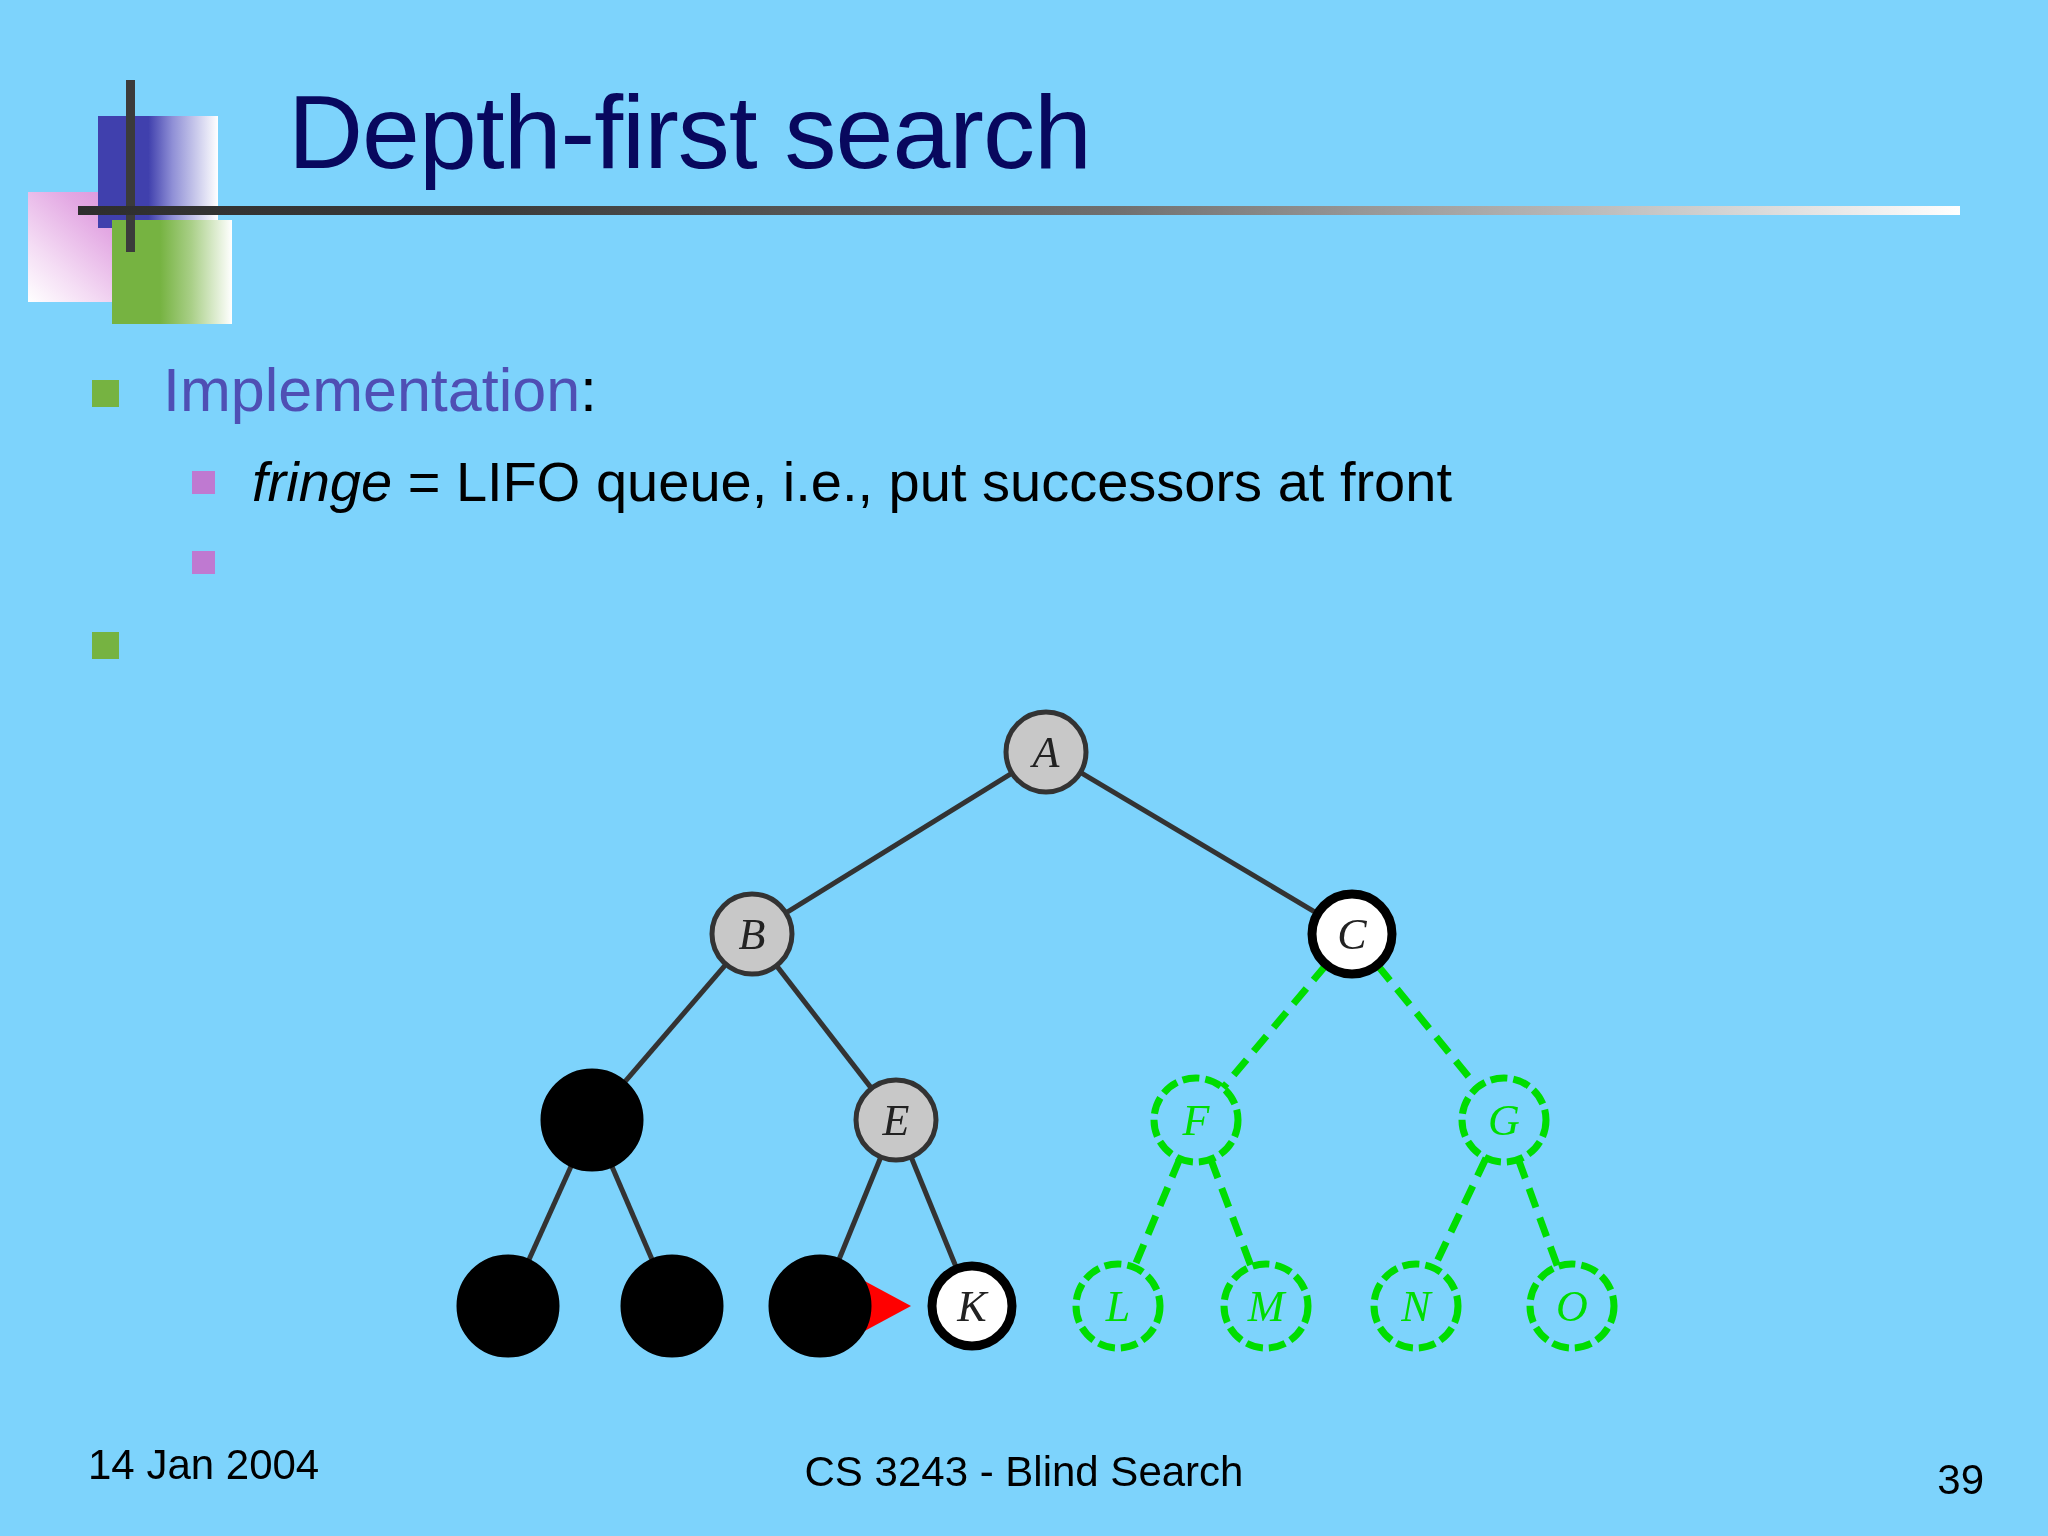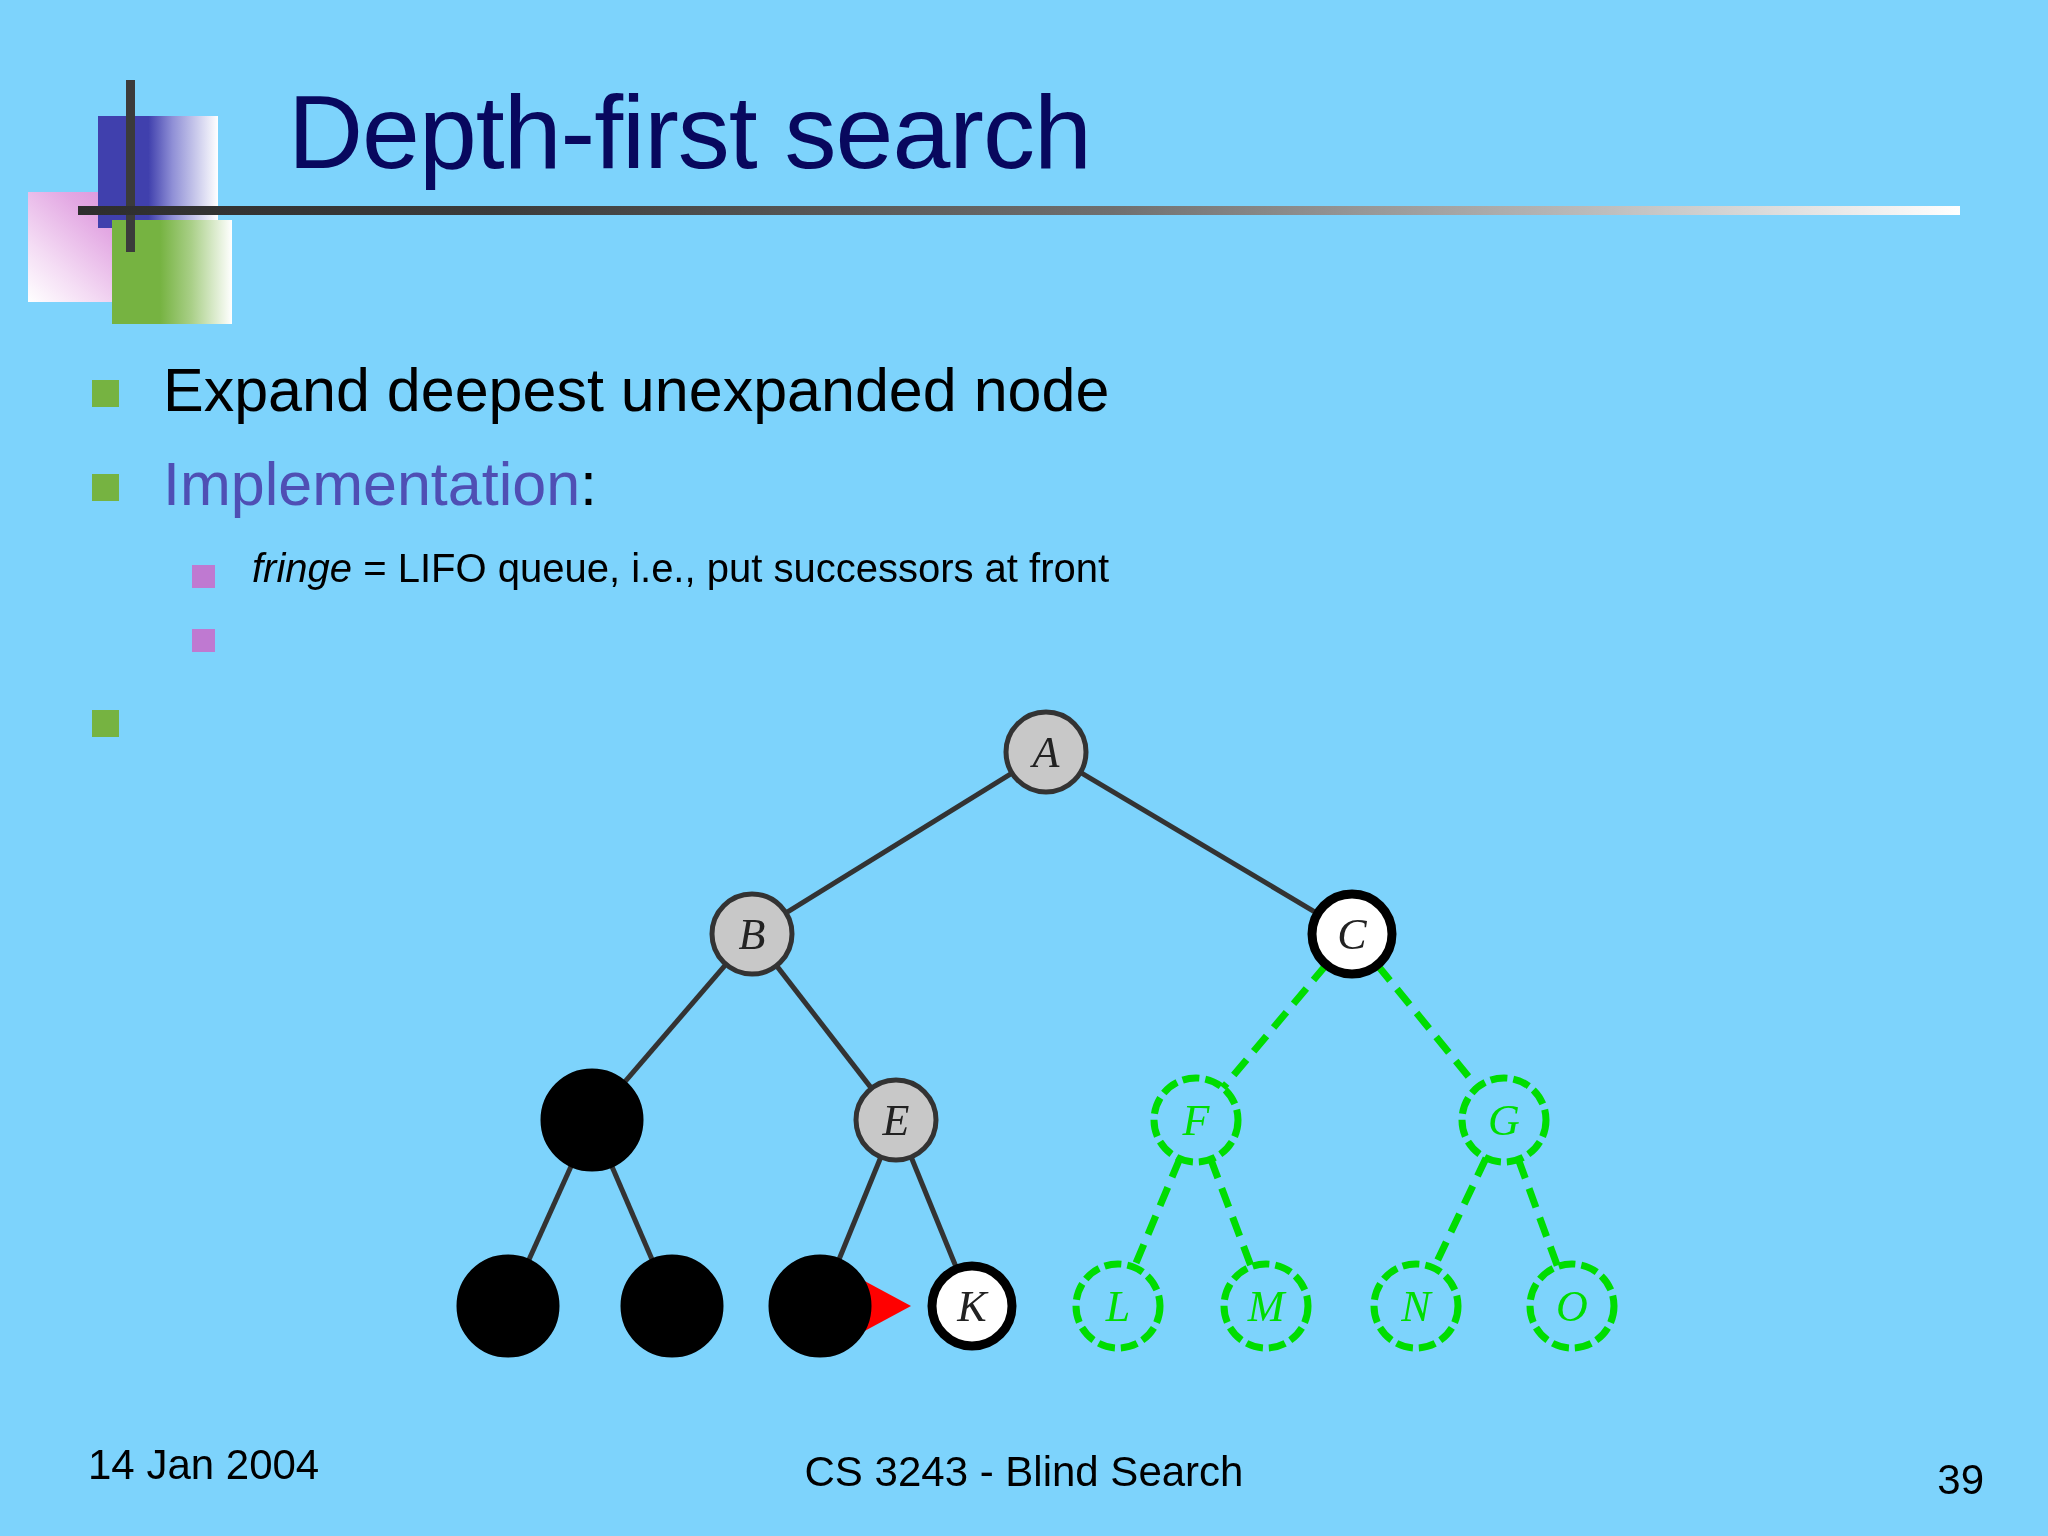--- a/index.html
+++ b/index.html
@@ -87,21 +87,21 @@
     color: #000000;
     white-space: nowrap;
   }
 
   
   .lvl1 { padding-left: 92px; margin-bottom: 33px; }
   .lvl1 .bullet-mark { margin-top: 20px; margin-right: 44px; }
   
   .lvl2 { padding-left: 192px; margin-bottom: 24px; }
   .lvl2 .bullet-mark { margin-top: 17px; margin-right: 37px; }
-  .lvl2 .bullet-text { font-size: 40px; }
+  .lvl2 .bullet-text { font-size: 56px; }
 
   .txt-purple { color: #4f4fb4; }
   .txt-italic { font-style: italic; }
 
   .empty-row { height: 54px; }
 
   
   #tree {
     position: absolute;
     left: 0; top: 0;
@@ -135,24 +135,20 @@
   <div class="deco deco-pink"></div>
   <div class="deco deco-blue"></div>
   <div class="deco deco-green"></div>
   <div class="deco deco-vline"></div>
   <div class="deco deco-hline"></div>
 
   <div class="slide-title">Depth-first search</div>
 
   <div class="body-area">
 
-    <div class="bullet-row lvl1">
-      <span class="bullet-mark sq-green"></span>
-      <span class="bullet-text">Expand deepest unexpanded node</span>
-    </div>
 
     <div class="bullet-row lvl1">
       <span class="bullet-mark sq-green"></span>
       <span class="bullet-text"><span class="txt-purple">Implementation</span><span>:</span></span>
     </div>
 
     <div class="bullet-row lvl2">
       <span class="bullet-mark sq-purple"></span>
       <span class="bullet-text"><span class="txt-italic">fringe</span><span> = LIFO queue, i.e., put successors at front</span></span>
     </div>

